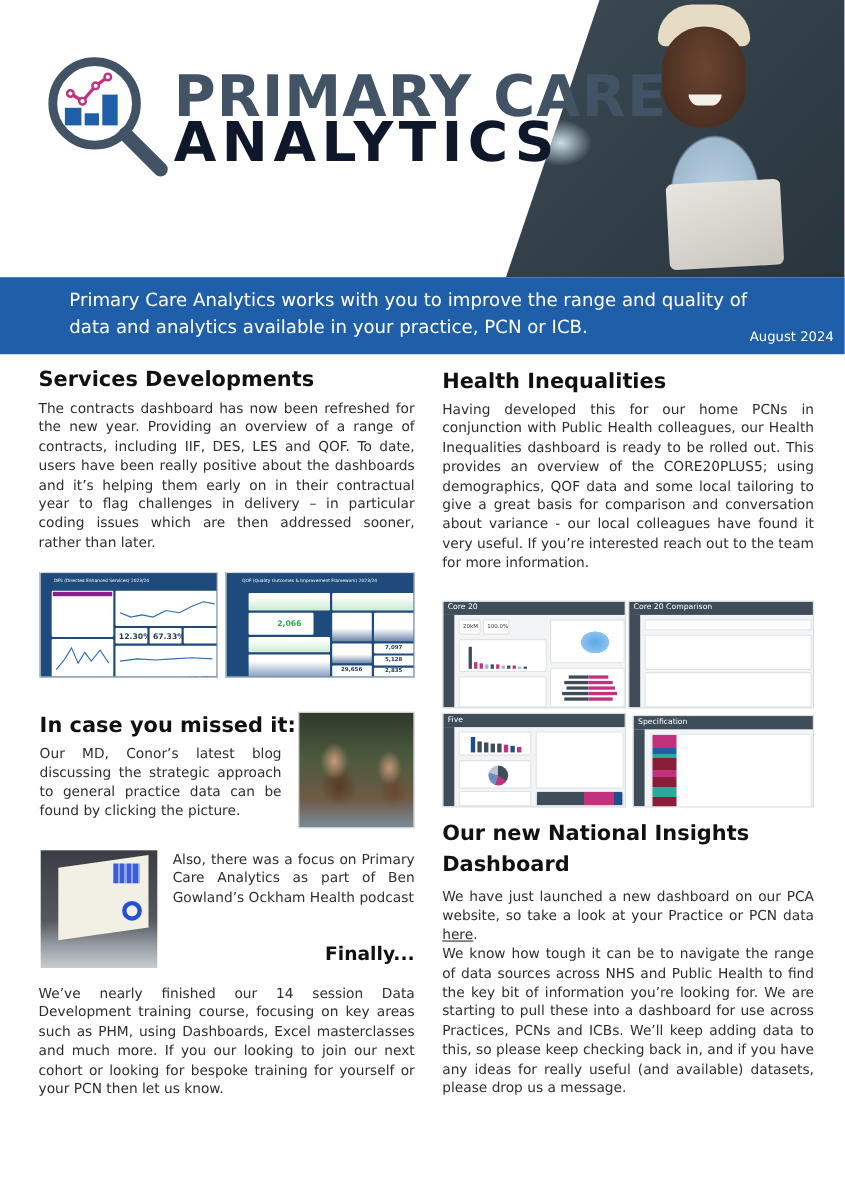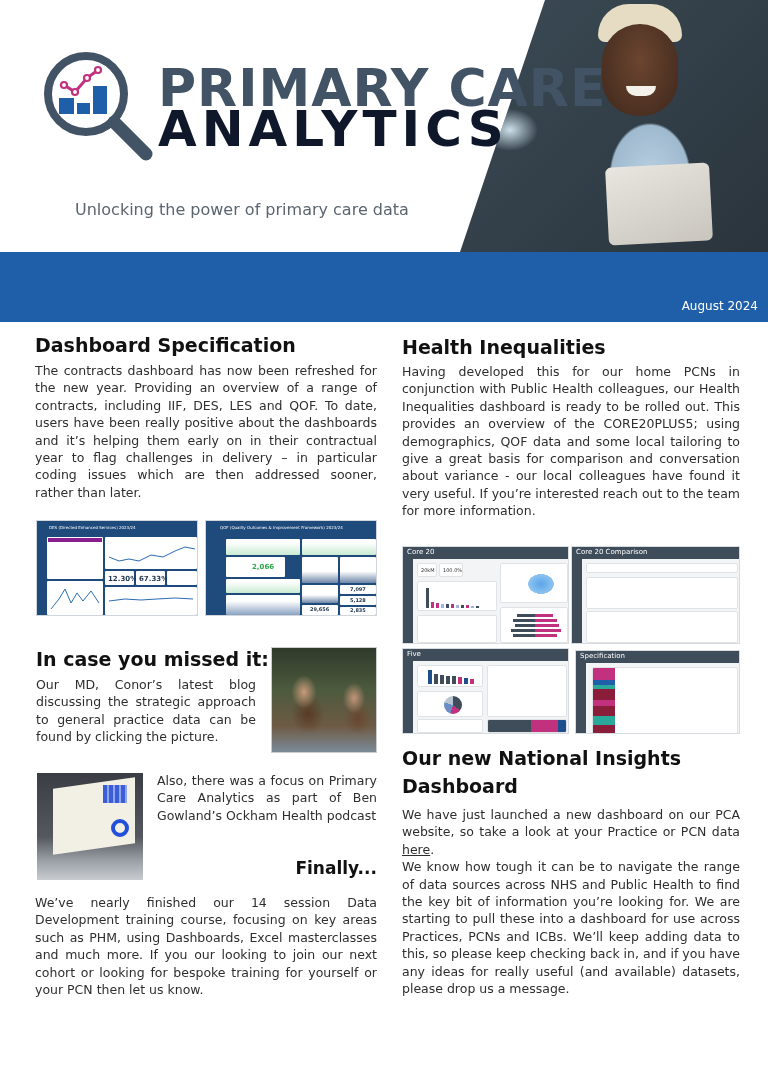--- a/index.html
+++ b/index.html
@@ -94,28 +94,28 @@
     <rect x="39" y="55" width="13" height="11" fill="#1f5fa9"></rect>
     <rect x="55" y="38" width="14" height="28" fill="#1f5fa9"></rect>
     <polyline points="26,37 37,44 49,30 60,22" fill="none" stroke="#c2317e" stroke-width="3"></polyline>
     <circle cx="26" cy="37" r="3" fill="#fff" stroke="#c2317e" stroke-width="2.2"></circle>
     <circle cx="37" cy="44" r="3" fill="#fff" stroke="#c2317e" stroke-width="2.2"></circle>
     <circle cx="49" cy="30" r="3" fill="#fff" stroke="#c2317e" stroke-width="2.2"></circle>
     <circle cx="60" cy="22" r="3" fill="#fff" stroke="#c2317e" stroke-width="2.2"></circle>
   </svg>
   <div class="title-line1">PRIMARY CARE</div>
   <div class="title-line2">ANALYTICS</div>
-  <div class="tagline">Unlocking the power of primary care data</div>
 </div>
 
 <div class="banner">
+  <div class="banner-text">Primary Care Analytics works with you to improve the range and quality of data and analytics available in your practice, PCN or ICB.</div>
   <div class="banner-date">August 2024</div>
 </div>
 
-<div class="h2 sec-dash-title">Dashboard Specification</div>
+<div class="h2 sec-dash-title">Services Developments</div>
 <div class="para sec-dash-body">The contracts dashboard has now been refreshed for the new year. Providing an overview of a range of contracts, including IIF, DES, LES and QOF. To date, users have been really positive about the dashboards and it’s helping them early on in their contractual year to flag challenges in delivery – in particular coding issues which are then addressed sooner, rather than later.</div>
 
 <div class="thumb" style="left:36px; top:520px; width:162px; height:96px;">
   <div class="tt" style="font-size:4px; top:4px; left:12px;">DES (Directed Enhanced Services) 2023/24</div>
   <div class="panel" style="left:10px; top:16px; width:56px; height:42px;"></div>
   <div style="position:absolute; left:11px; top:17px; width:54px; height:4px; background:#8a1e8c;"></div>
   <div class="panel" style="left:68px; top:16px; width:92px; height:32px;">
     <svg width="92" height="32">
         <polyline points="4,20 14,24 24,22 34,24 46,18 58,20 70,14 80,10 90,12" fill="none" stroke="#2a6cb5" stroke-width="1"></polyline>
       </svg>

